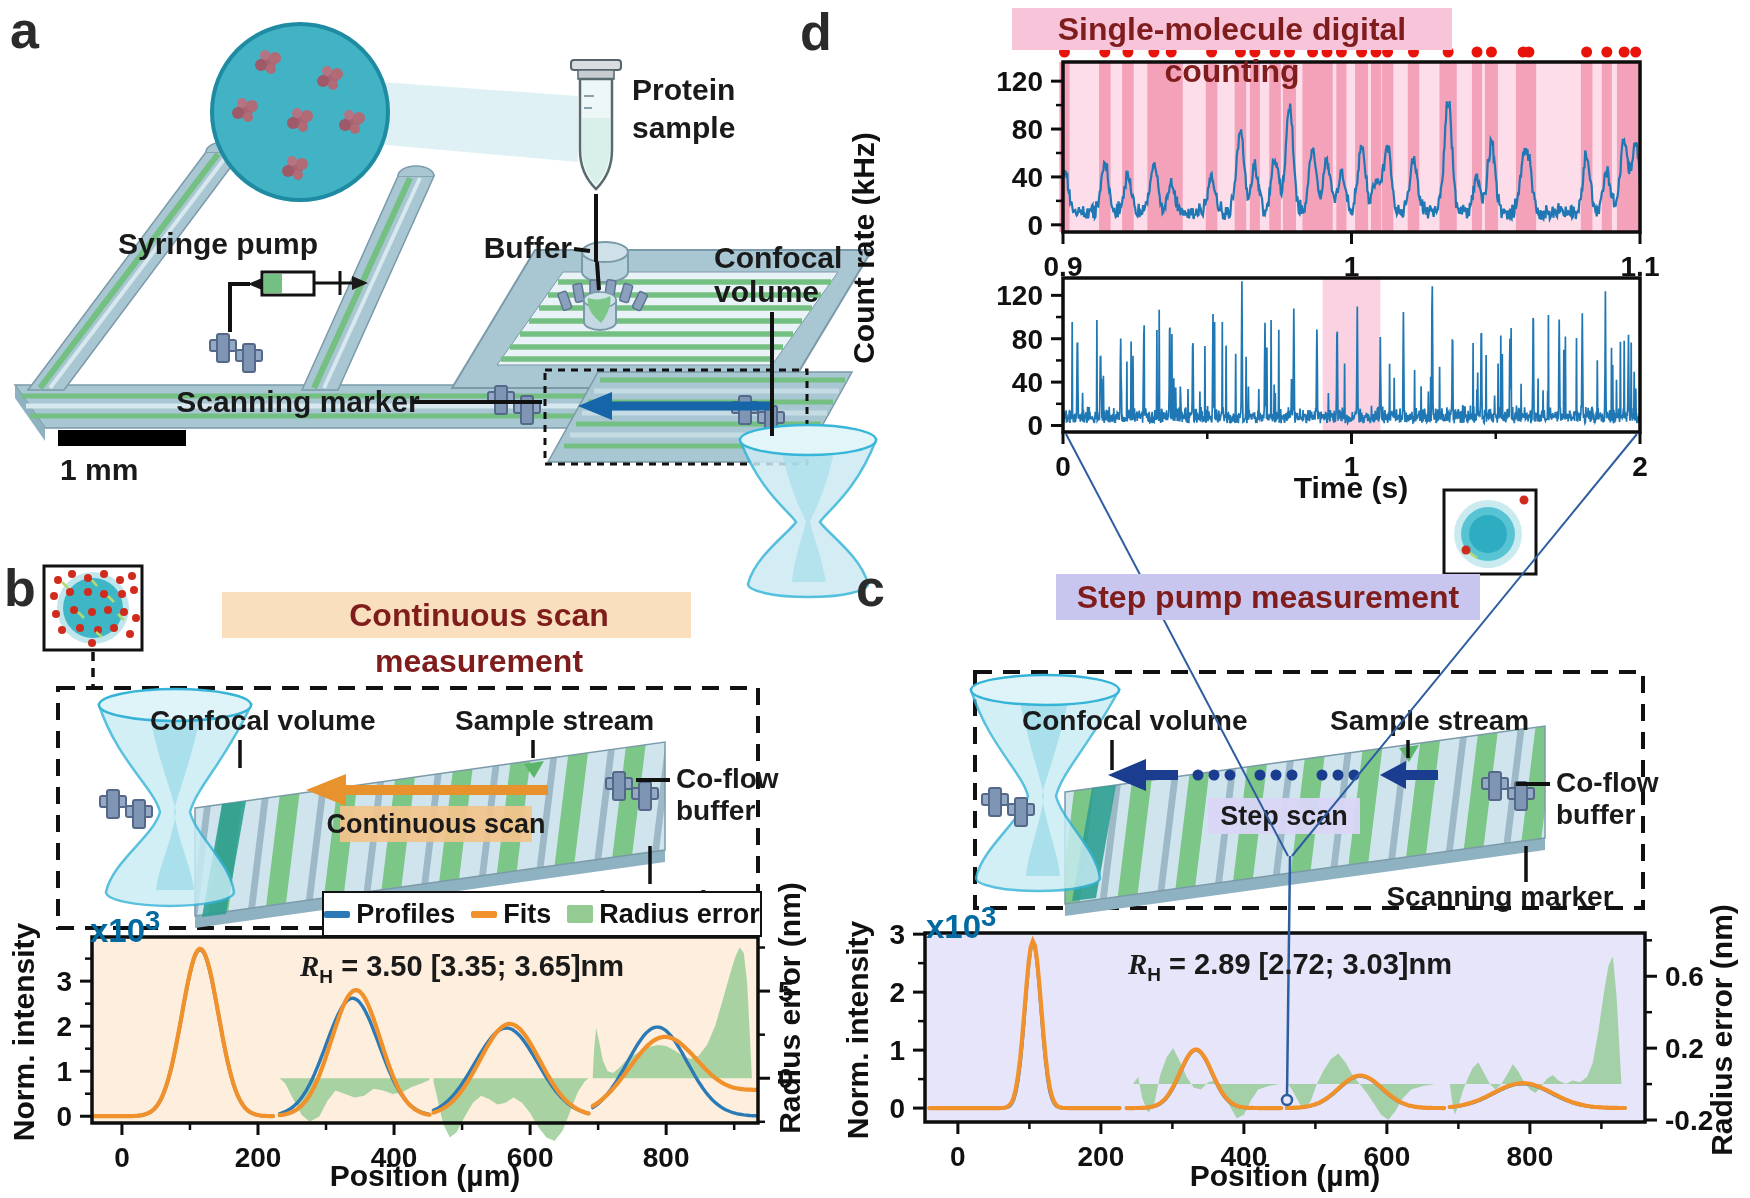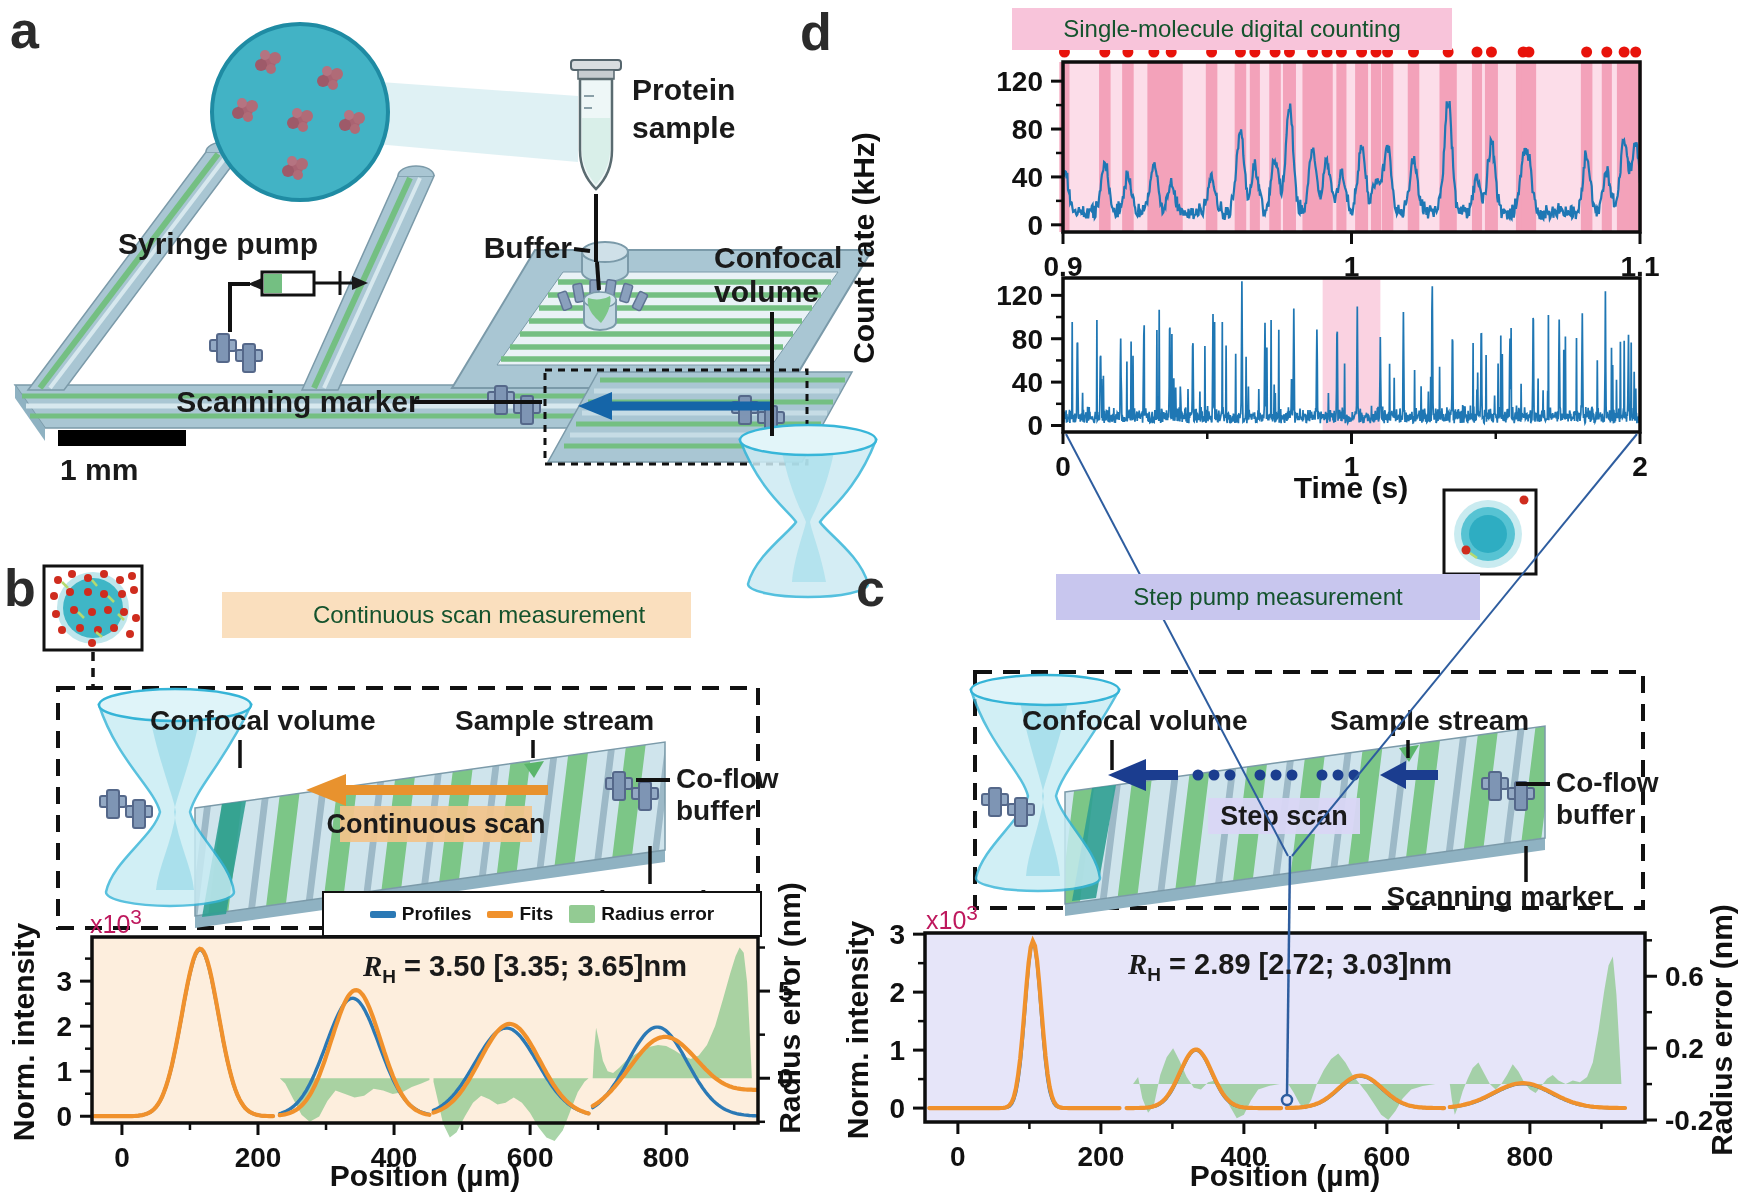--- a/index.html
+++ b/index.html
@@ -2,28 +2,28 @@
 <html><head>
 <meta charset="utf-8">
 <style>
   html,body{margin:0;padding:0;background:#fff;}
   #stage{position:relative;width:1750px;height:1198px;background:#fff;overflow:hidden;
          font-family:"Liberation Sans","DejaVu Sans",sans-serif;color:#111;}
   svg{position:absolute;left:0;top:0;}
   .ltr{font-size:52px;font-weight:700;fill:#2b2b2b;}
   .lab{font-size:28px;font-weight:600;fill:#1a1a1a;}
   .axlab{font-size:30px;font-weight:700;fill:#111;}
-  .hdr{position:absolute;text-align:center;font-size:24px;font-weight:400;color:#14532d;}
+  .hdr{position:absolute;text-align:center;font-size:32px;font-weight:700;color:#7f1d1d;}
   .ann{position:absolute;font-size:29px;font-weight:600;color:#1a1a1a;}
   .ann i{font-style:italic;font-family:"Liberation Serif","DejaVu Serif",serif;}
   .ann sub{font-size:19px;}
-  .mult{position:absolute;font-size:25px;font-weight:400;color:#be185d;}
+  .mult{position:absolute;font-size:33px;font-weight:700;color:#0369a1;}
   #legend-b{position:absolute;left:322px;top:891px;width:440px;height:46px;border:2.5px solid #111;
             background:#fff;display:flex;align-items:center;justify-content:center;gap:16px;
-            font-size:19px;font-weight:600;box-sizing:border-box;}
+            font-size:27px;font-weight:600;box-sizing:border-box;}
   .sw{display:inline-block;width:26px;height:7px;border-radius:2px;margin-right:6px;vertical-align:middle;}
   .sw.g{height:18px;}
   .leg-item{display:flex;align-items:center;}
   .postV{fill:#7e95b4;stroke:#55688a;stroke-width:2;}
   .postH{fill:#93a9c4;stroke:#55688a;stroke-width:2;}
   .tick-txt{font-size:28px;font-weight:600;fill:#111;}
 </style>
 </head>
 <body>
 
@@ -558,21 +558,21 @@
   <span class="leg-item">
         <span class="sw" style="background:#f0912c;"></span>
         <span>Fits</span>
       </span>
   <span class="leg-item">
         <span class="sw g" style="background:#93cb93;"></span>
         <span>Radius error</span>
       </span>
 </div>
 
-<div class="ann" style="left:300px;top:950px;width:450px;text-align:center;">
+<div class="ann" style="left:300px;top:950px;width:450px;text-align:left;">
   <i>R</i><sub>H</sub><span> = 3.50 [3.35; 3.65]nm</span>
 </div>
 <div class="ann" style="left:1040px;top:948px;width:500px;text-align:center;">
   <i>R</i><sub>H</sub><span> = 2.89 [2.72; 3.03]nm</span>
 </div>
 
 <div class="mult" style="left:90px;top:905px;">
   <span>x10</span><sup>3</sup>
 </div>
 <div class="mult" style="left:926px;top:901px;">

